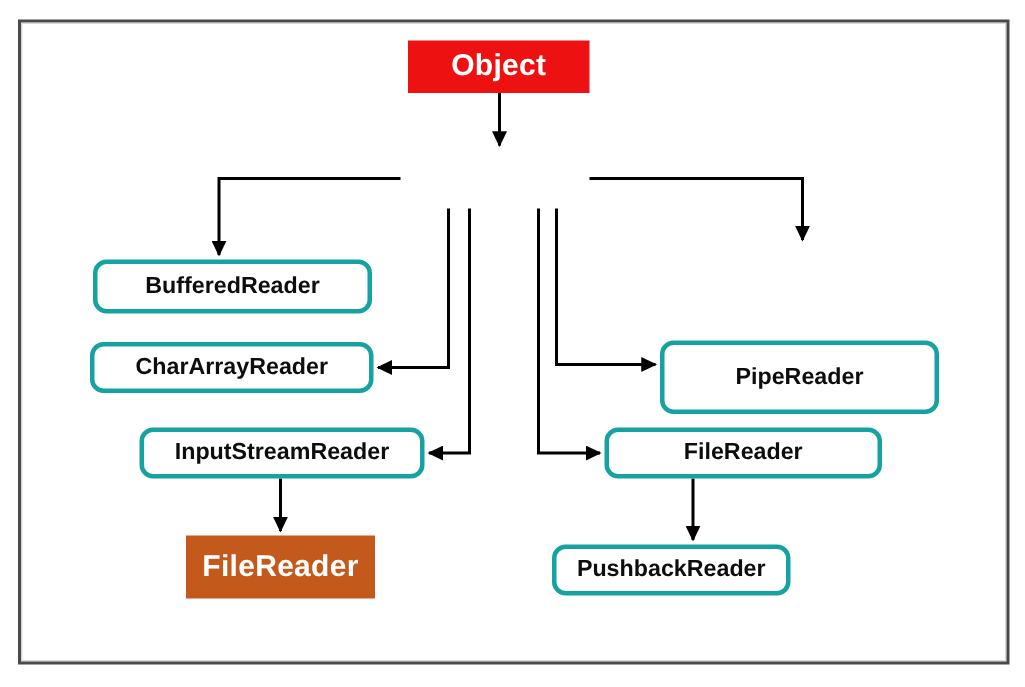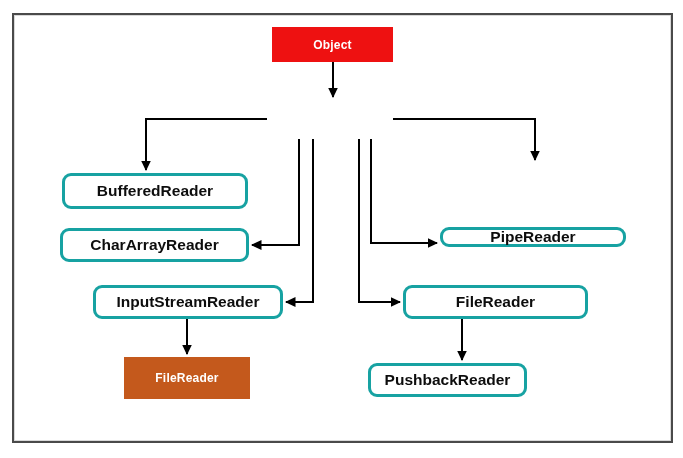--- a/index.html
+++ b/index.html
@@ -45,21 +45,21 @@
     position: absolute;
     display: flex;
     align-items: center;
     justify-content: center;
     box-sizing: border-box;
     font-weight: bold;
     white-space: nowrap;
   }
   .node.filled {
     color: #ffffff;
-    font-size: 12px;
+    font-size: 20px;
     letter-spacing: 0.2px;
   }
   .node.outlined {
     background: #ffffff;
     border: 3px solid var(--outline, #17a2a2);
     border-radius: 9px;
     color: #0d0d0d;
     font-size: 15.5px;
   }
   .node.root       { background: var(--object-box, #ee1111); }
@@ -101,21 +101,21 @@
   </svg>
 
   <div class="node filled root" style="left:272px; top:27px; width:121px; height:35px;">Object</div>
 
 
   <div class="node outlined" style="left:62px; top:173px; width:186px; height:36px;">BufferedReader</div>
 
   <div class="node outlined" style="left:60px; top:228px; width:189px; height:34px;">CharArrayReader</div>
 
 
-  <div class="node outlined" style="left:440px; top:227px; width:186px; height:20px;">PipeReader</div>
+  <div class="node outlined" style="left:440px; top:227px; width:186px; height:49px;">PipeReader</div>
 
   <div class="node outlined" style="left:93px; top:285px; width:190px; height:34px;text-align:center;">InputStreamReader</div>
 
   <div class="node outlined" style="left:403px; top:285px; width:185px; height:34px;">FileReader</div>
 
   <div class="node filled subclass" style="left:124px; top:357px; width:126px; height:42px;">FileReader</div>
 
   <div class="node outlined" style="left:368px; top:363px; width:159px; height:34px;">PushbackReader</div>
 
 </div>

